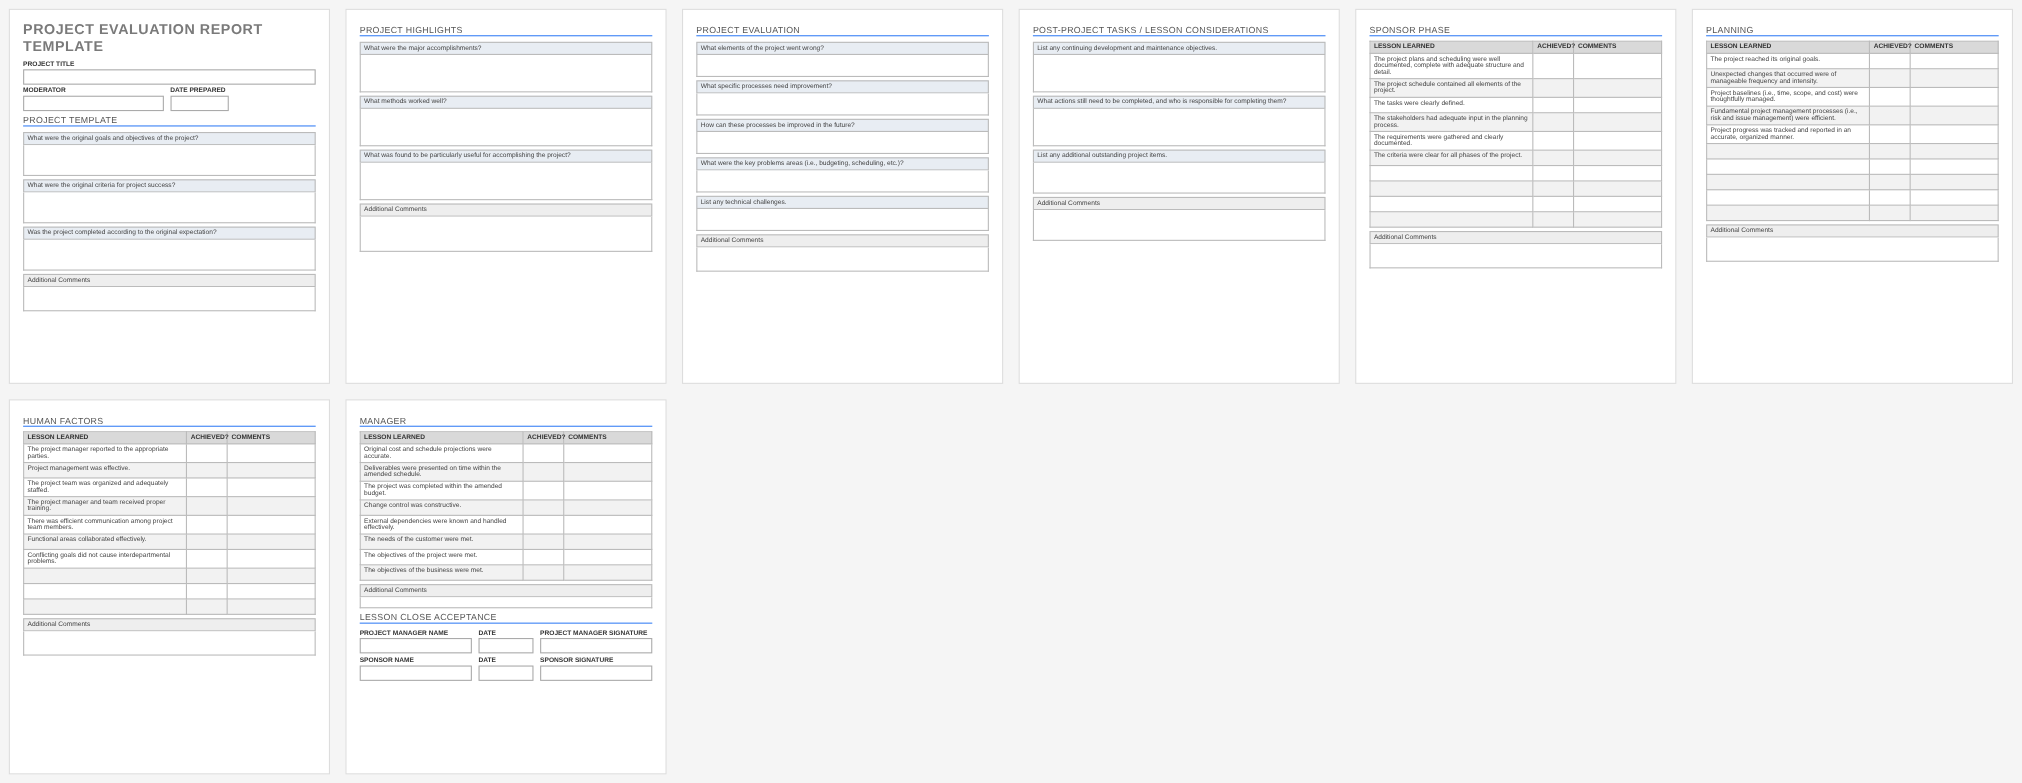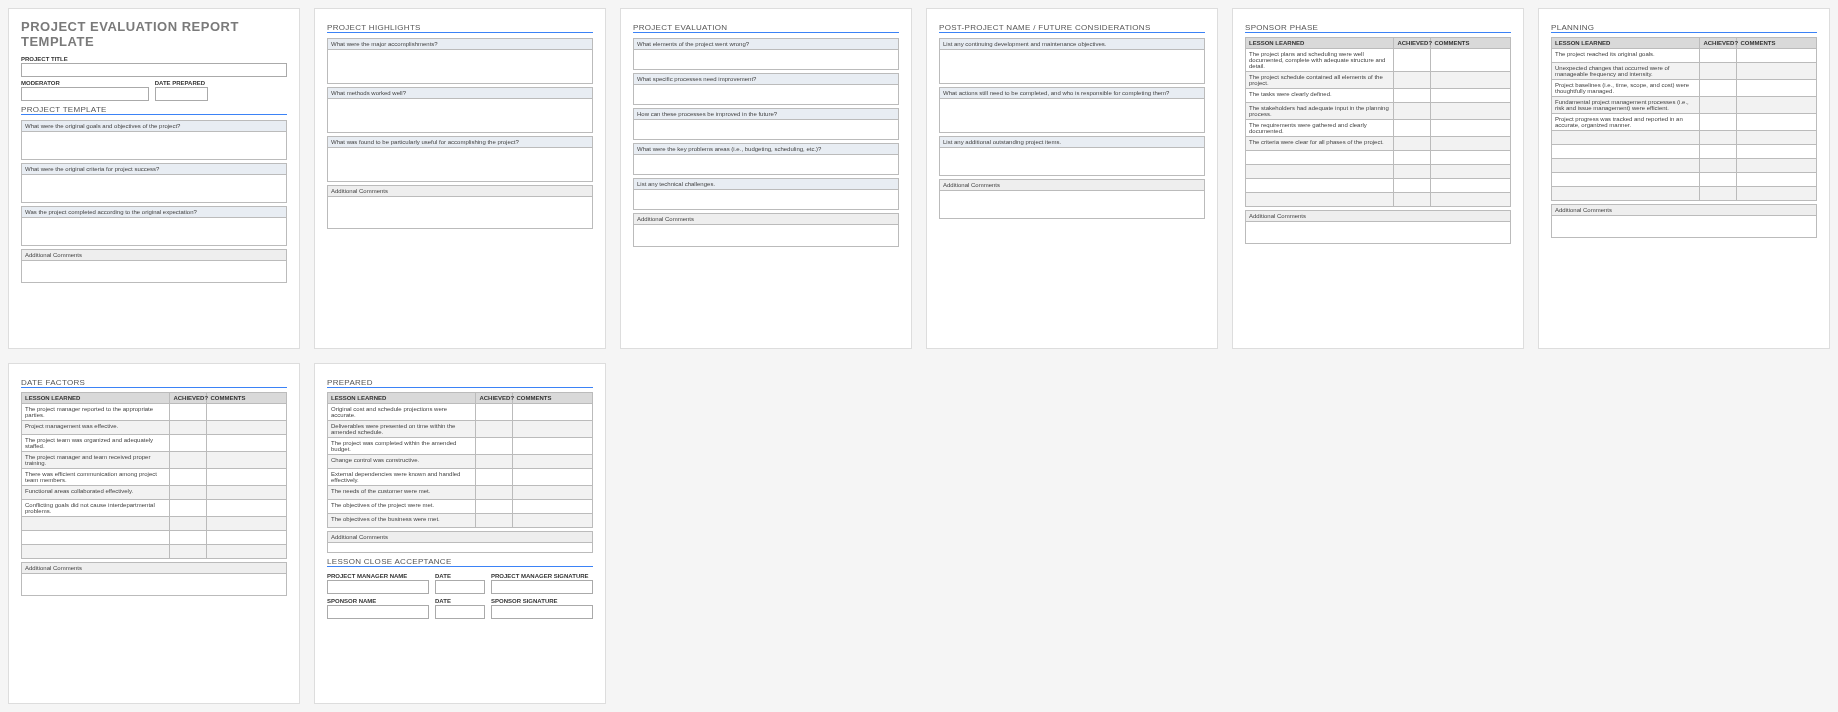--- a/index.html
+++ b/index.html
@@ -195,21 +195,21 @@
     </div>
     <div class="q-block">
       <div class="q-prompt">List any technical challenges.</div>
       <div class="q-answer short"></div>
     </div>
     <div class="comments-label">Additional Comments</div>
     <div class="comments-box"></div>
   </div>
 
   <div class="page">
-    <div class="section-title">POST-PROJECT NAME / FUTURE CONSIDERATIONS</div>
+    <div class="section-title">POST-PROJECT TASKS / LESSON CONSIDERATIONS</div>
     <div class="q-block">
       <div class="q-prompt">List any continuing development and maintenance objectives.</div>
       <div class="q-answer tall"></div>
     </div>
     <div class="q-block">
       <div class="q-prompt">What actions still need to be completed, and who is responsible for completing them?</div>
       <div class="q-answer tall"></div>
     </div>
     <div class="q-block">
       <div class="q-prompt">List any additional outstanding project items.</div>
@@ -347,21 +347,21 @@
             <td></td>
             <td></td>
           </tr>
         </tbody>
     </table>
     <div class="comments-label">Additional Comments</div>
     <div class="comments-box"></div>
   </div>
 
   <div class="page">
-    <div class="section-title">DATE FACTORS</div>
+    <div class="section-title">HUMAN FACTORS</div>
     <table class="lessons">
       <thead>
           <tr>
         <th class="col-lesson">LESSON LEARNED</th>
         <th class="col-ach">ACHIEVED?</th>
         <th class="col-com">COMMENTS</th>
       </tr>
         </thead>
       <tbody>
           <tr>
@@ -414,21 +414,21 @@
             <td></td>
             <td></td>
           </tr>
         </tbody>
     </table>
     <div class="comments-label">Additional Comments</div>
     <div class="comments-box"></div>
   </div>
 
   <div class="page">
-    <div class="section-title">PREPARED</div>
+    <div class="section-title">MANAGER</div>
     <table class="lessons">
       <thead>
           <tr>
         <th class="col-lesson">LESSON LEARNED</th>
         <th class="col-ach">ACHIEVED?</th>
         <th class="col-com">COMMENTS</th>
       </tr>
         </thead>
       <tbody>
           <tr>

